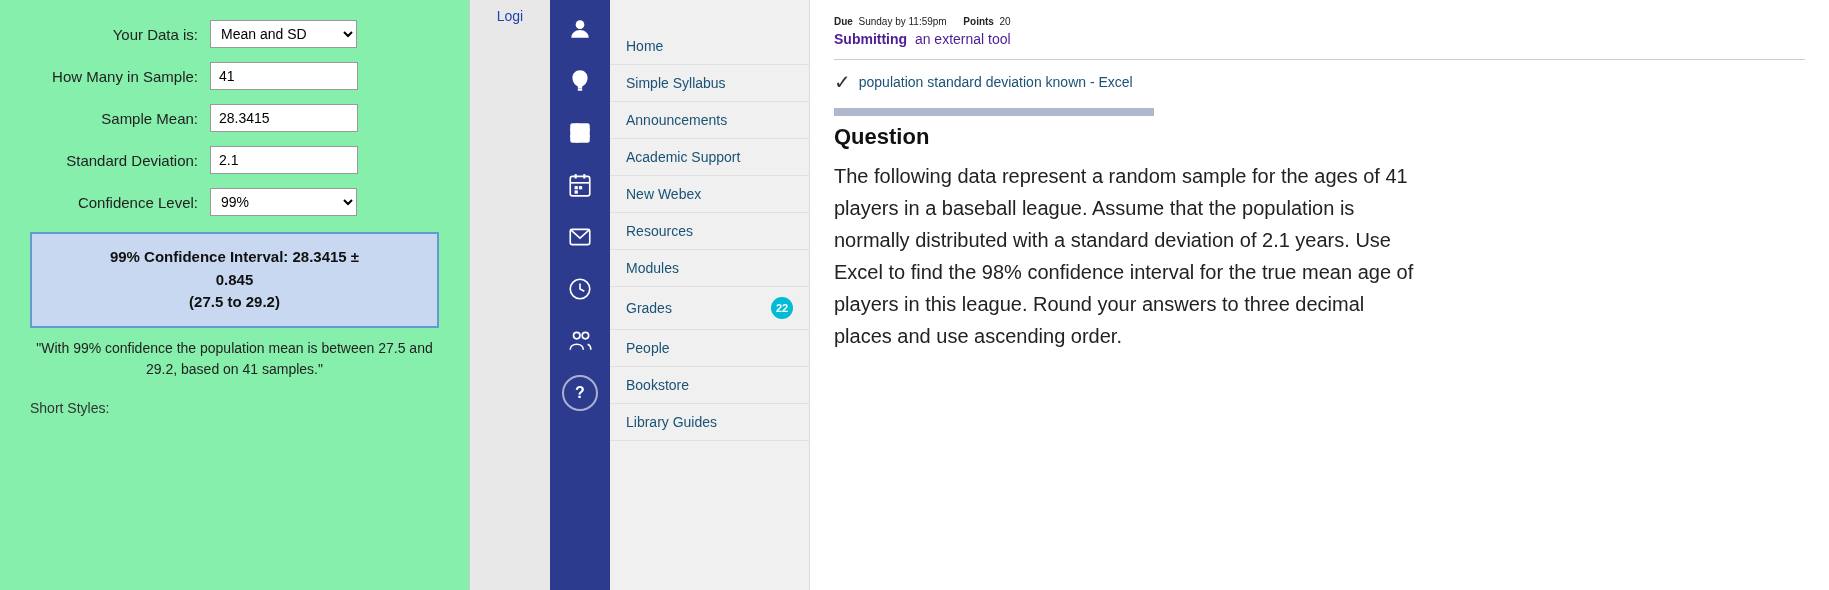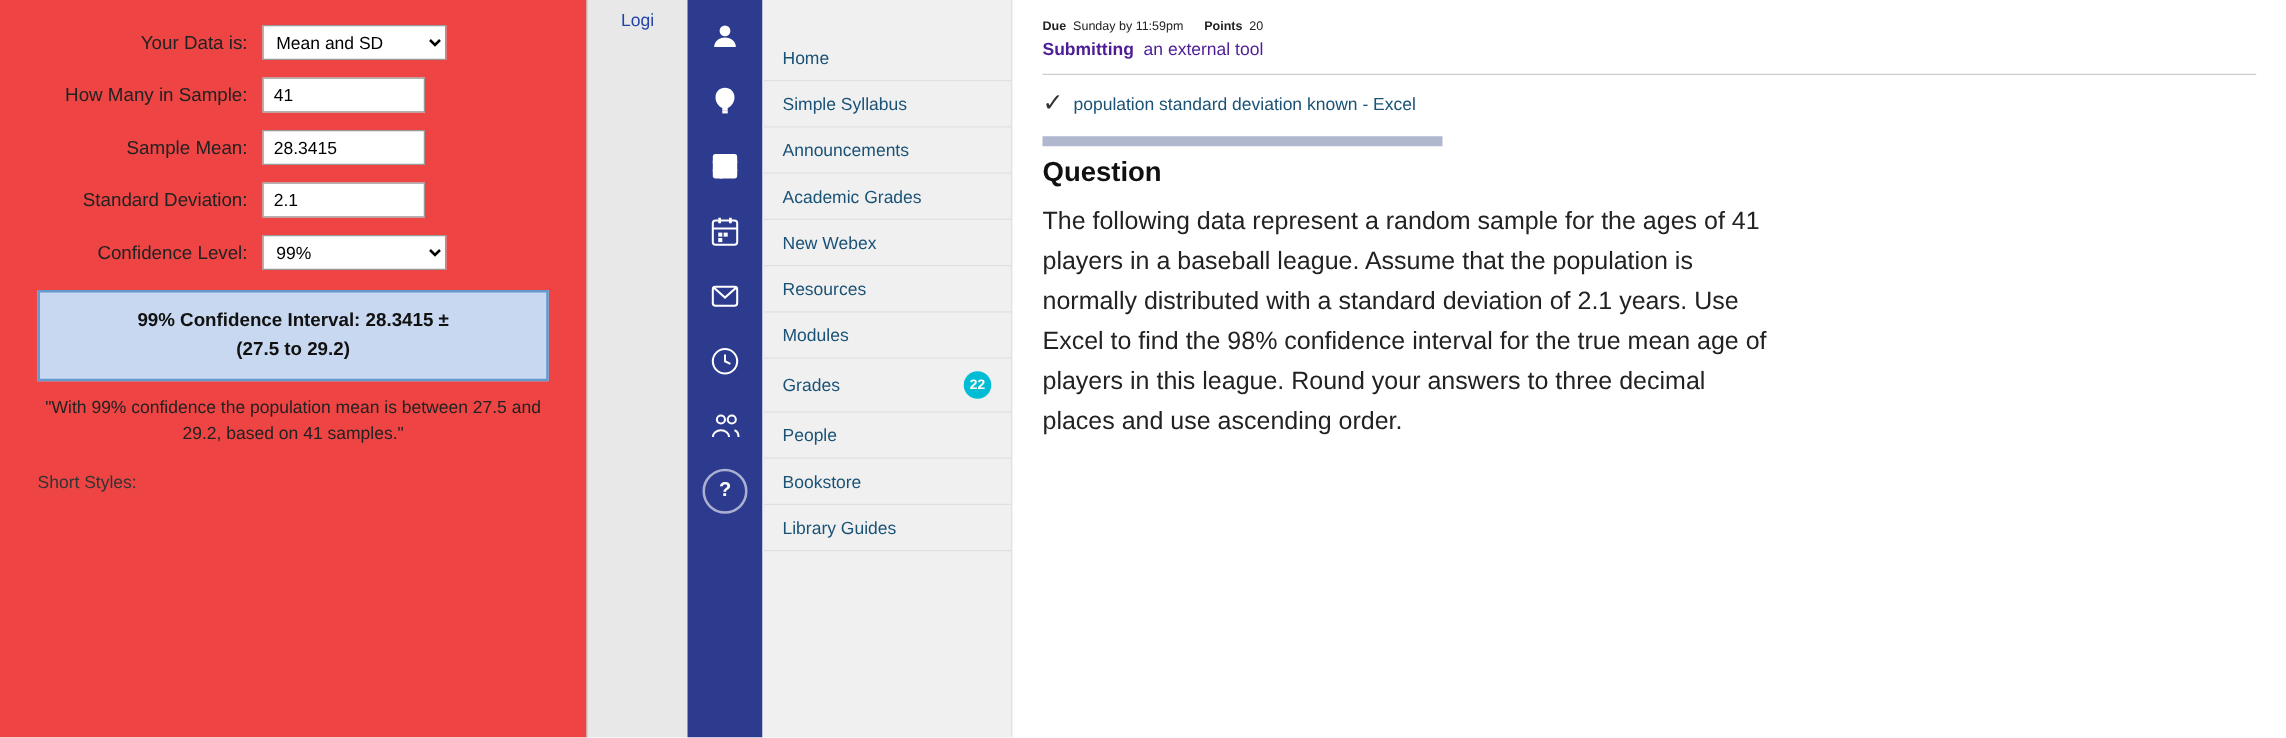--- a/index.html
+++ b/index.html
@@ -8,21 +8,21 @@
       background: #f5f5f5;
       width: 1829px;
       height: 590px;
       overflow: hidden;
       display: flex;
     }
 
     
     .left-panel {
       width: 470px;
-      background: #ef4444;
+      background: #86efac;
       padding: 20px 30px;
       flex-shrink: 0;
       border-right: 1px solid #ccc;
     }
 
     .field-row {
       display: flex;
       align-items: center;
       margin-bottom: 14px;
     }
@@ -33,21 +33,21 @@
       min-width: 180px;
       text-align: right;
       padding-right: 12px;
     }
 
     .field-input {
       border: 1px solid #999;
       background: white;
       padding: 4px 8px;
       font-size: 14px;
-      width: 130px;
+      width: 148px;
       height: 28px;
     }
 
     .field-select {
       border: 1px solid #999;
       background: white;
       padding: 4px 6px;
       font-size: 14px;
       width: 147px;
       height: 28px;
@@ -273,20 +273,21 @@
     <select class="field-select">
       <option>90%</option>
       <option>95%</option>
       <option>98%</option>
       <option selected="">99%</option>
     </select>
   </div>
 
   <div class="result-box">
     <div><span>99% Confidence Interval: 28.3415 ±</span></div>
+    <div>0.845</div>
     <div>(27.5 to 29.2)</div>
   </div>
 
   <div class="confidence-text">"With 99% confidence the population mean is between 27.5 and 29.2, based on 41 samples."</div>
 
   <div class="short-styles-label">Short Styles:</div>
 </div>
 
 <div class="login-area">
   <button class="login-btn">Logi</button>
@@ -354,21 +355,21 @@
   <div class="course-nav-item">
     <span>Home</span>
   </div>
   <div class="course-nav-item">
     <span>Simple Syllabus</span>
   </div>
   <div class="course-nav-item">
     <span>Announcements</span>
   </div>
   <div class="course-nav-item">
-    <span>Academic Grades</span>
+    <span>Academic Support</span>
   </div>
   <div class="course-nav-item">
     <span>New Webex</span>
   </div>
   <div class="course-nav-item">
     <span>Resources</span>
   </div>
   <div class="course-nav-item">
     <span>Modules</span>
   </div>

